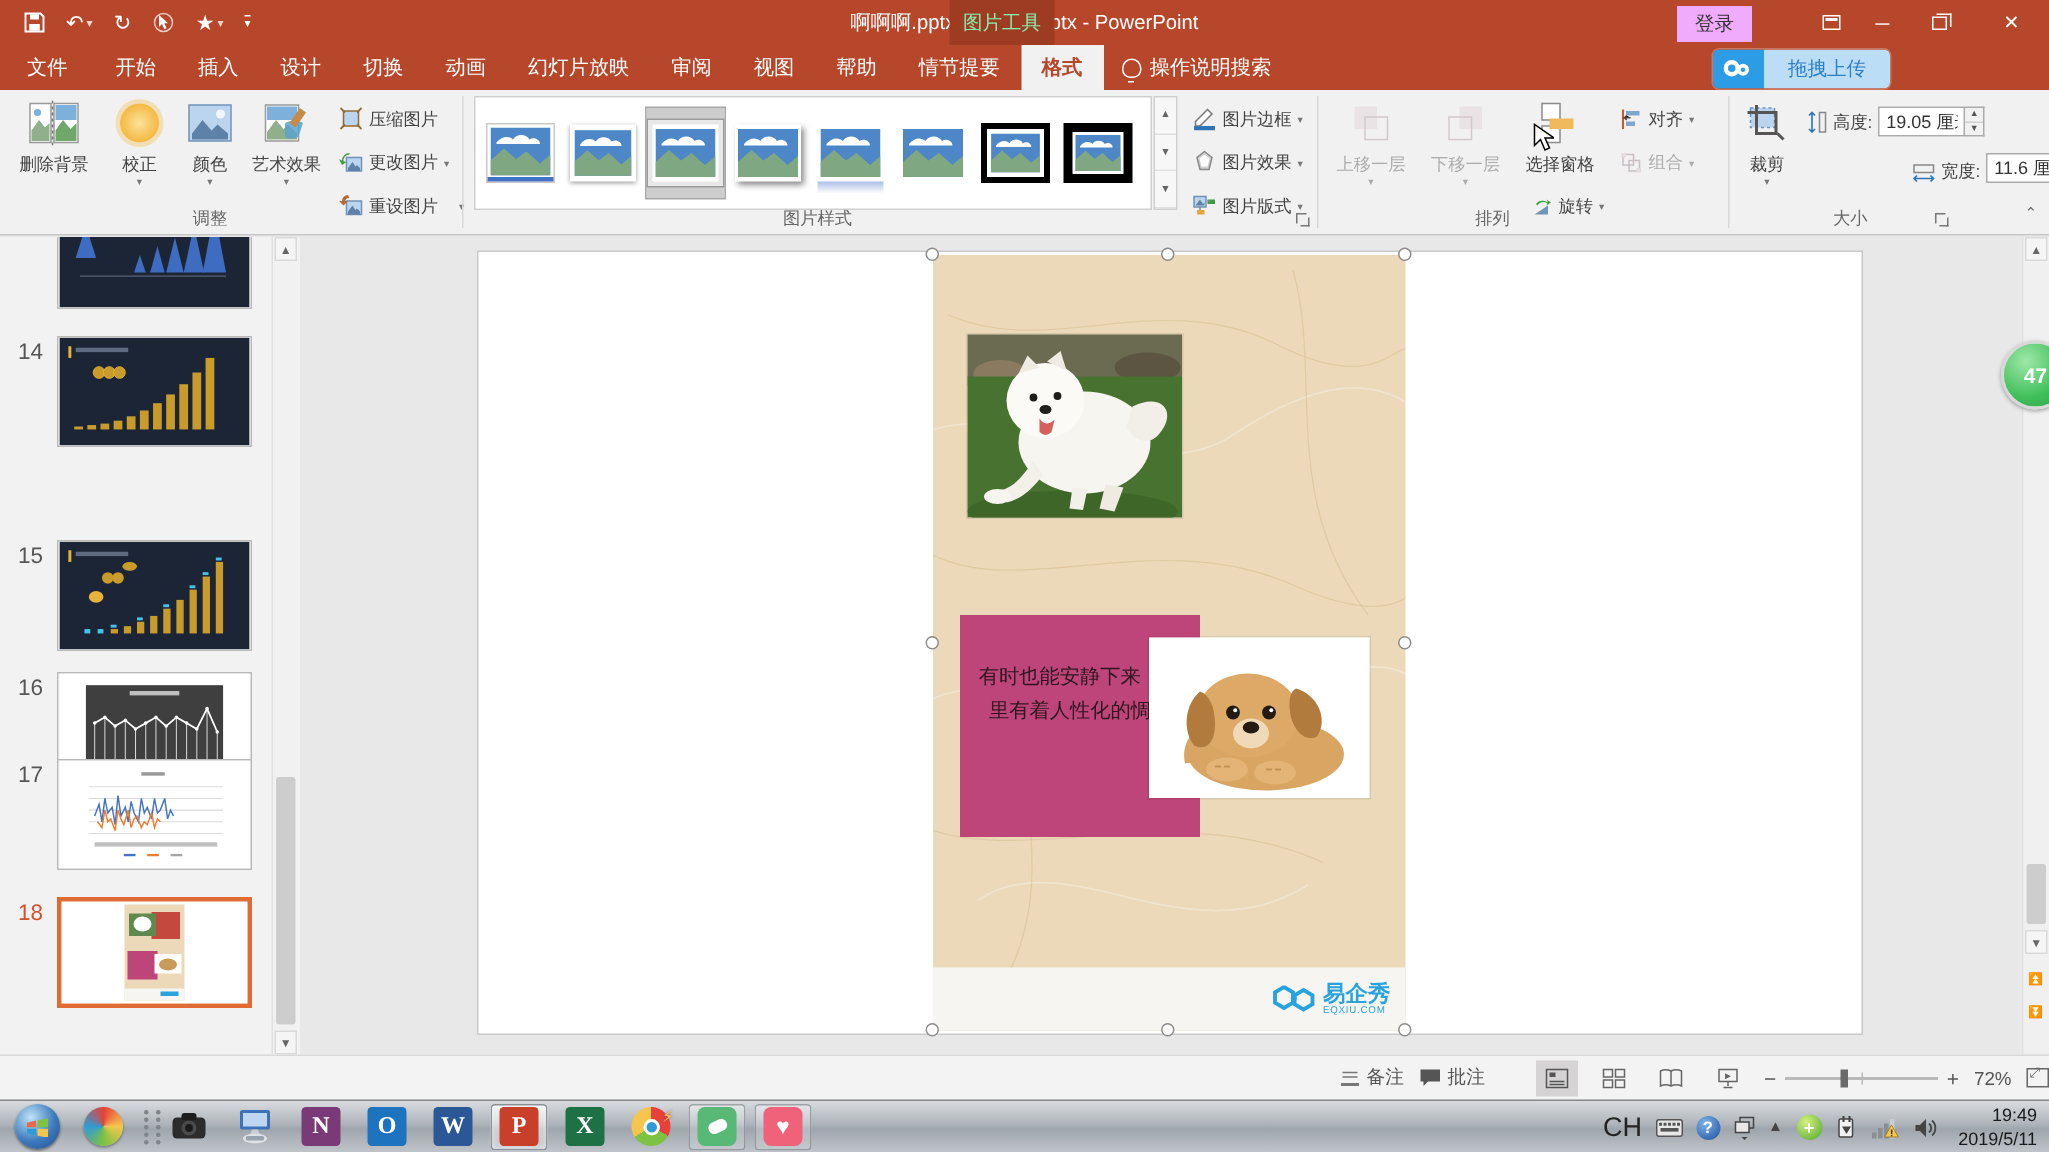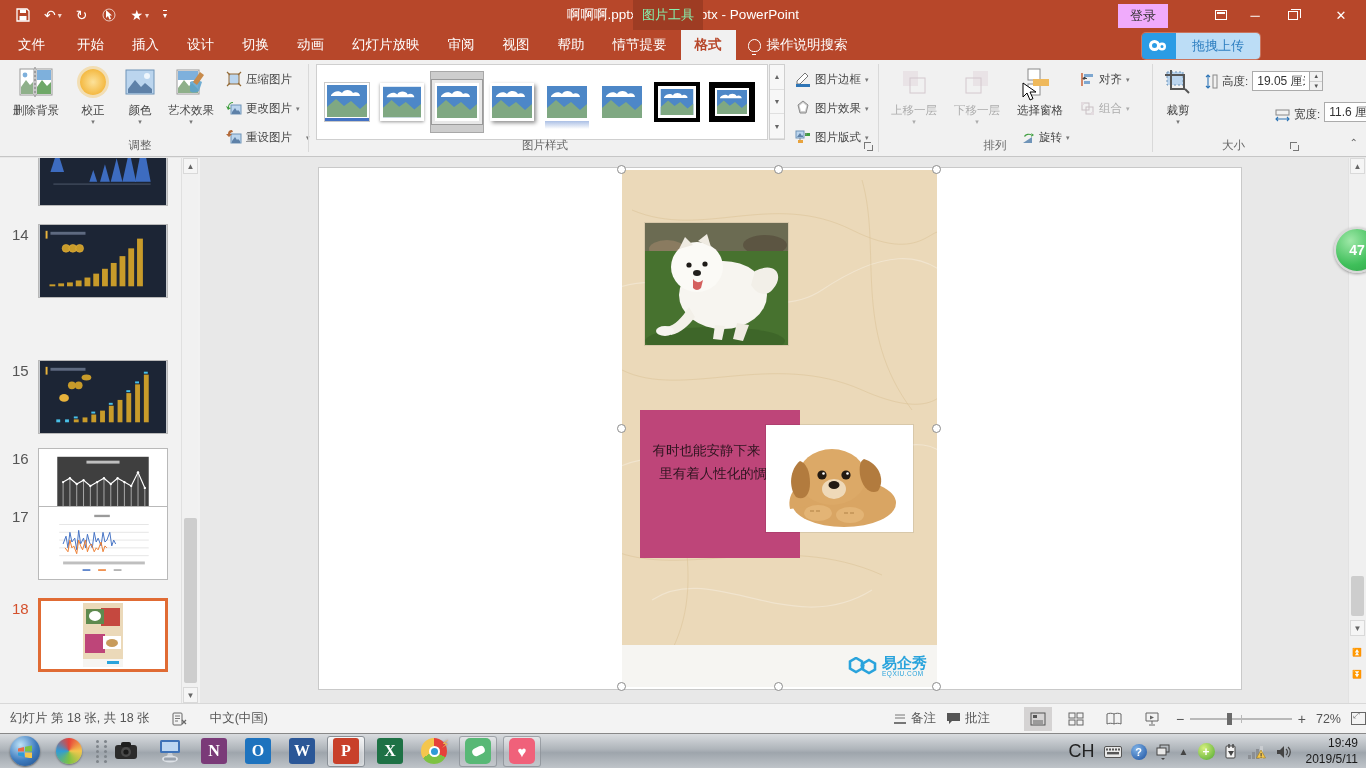--- a/index.html
+++ b/index.html
@@ -774,29 +774,20 @@
       <div class="arrowbox" style="top:0;">▲</div>
       <div class="panel-thumbbar" style="left:2px;top:418px;height:40px;"></div>
       <div class="arrowbox" style="top:462px;">▼</div>
       <div class="arrowbox" style="top:486px;background:none;border:none;">⏫</div>
       <div class="arrowbox" style="top:508px;background:none;border:none;">⏬</div>
       <div class="badge47">47</div>
     </div>
   </div>
 
   <div class="statusbar">
-    <div class="sb-left">
-      <span>幻灯片 第 18 张, 共 18 张</span>
-      <svg width="16" height="14" viewBox="0 0 16 14">
-          <rect x="1" y="1" width="9" height="12" rx="1" fill="none" stroke="#666"></rect>
-          <path d="M3 4h5M3 6.5h5M3 9h3" stroke="#666" stroke-width=".9"></path>
-          <path d="M10 8l4 4M14 8l-4 4" stroke="#666" stroke-width="1.2"></path>
-        </svg>
-      <span>中文(中国)</span>
-    </div>
     <div class="sb-right">
       <span class="sb-group">
         <svg width="14" height="12" viewBox="0 0 14 12">
             <path d="M2 2h10M2 5h10" stroke="#777" stroke-width="1"></path>
             <path d="M1 9h12v2H1z" fill="#777"></path>
           </svg>
         <span>备注</span>
       </span>
       <span class="sb-group">
         <svg width="15" height="13" viewBox="0 0 15 13">

